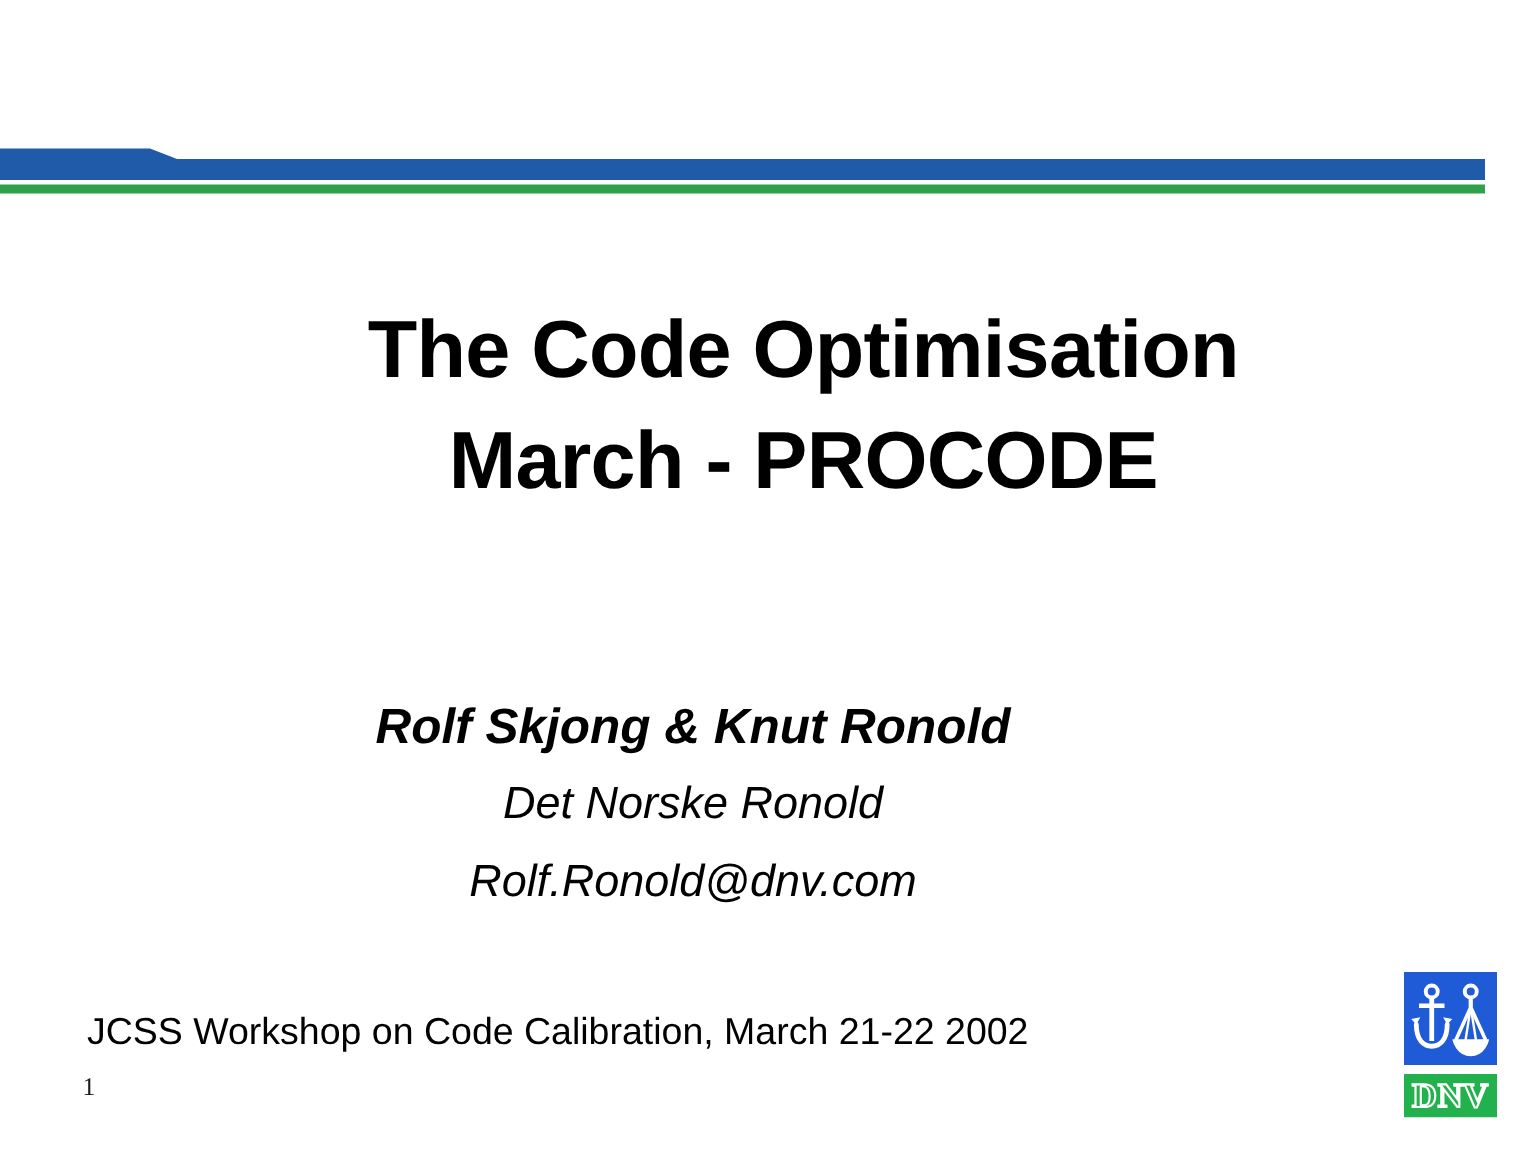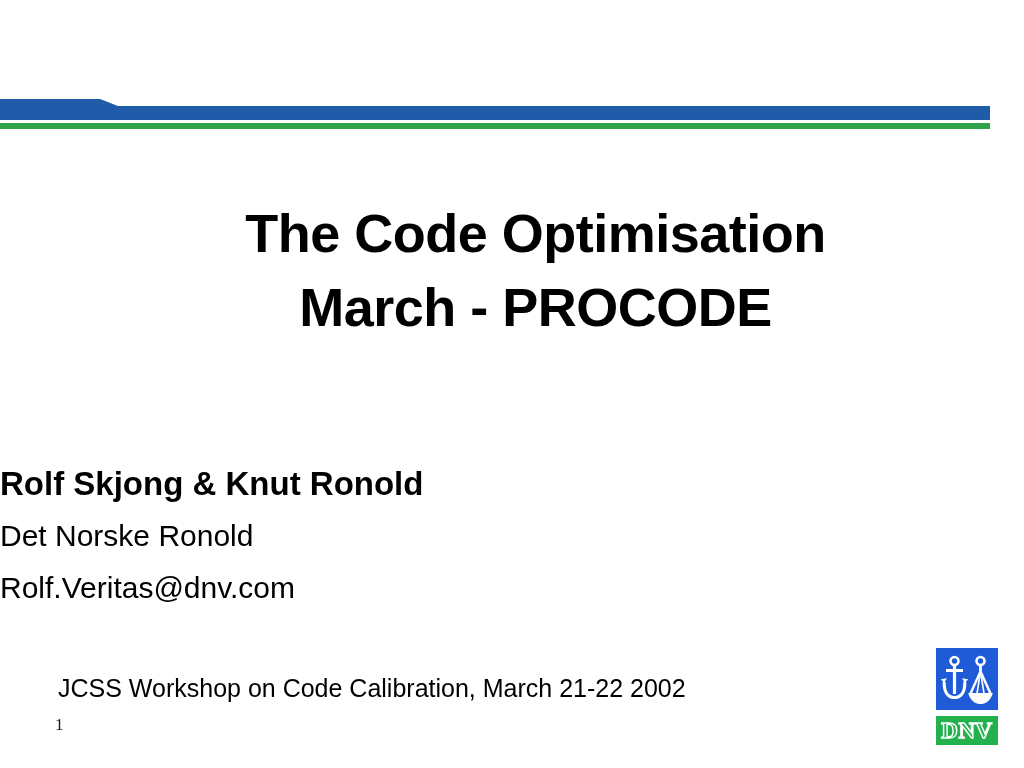--- a/index.html
+++ b/index.html
@@ -46,20 +46,22 @@
     white-space: nowrap;
     margin-left: 47px;
   }
 
   
   #author-block {
     position: absolute;
     left: 0;
     top: 458px;
     width: 924px;
+    text-align: center;
+    font-style: italic;
   }
   #author-block .author-name {
     font-family: "Liberation Sans", sans-serif;
     font-weight: bold;
     font-size: 33px;
     line-height: 52px;
     color: #000000;
   }
   #author-block .author-org,
   #author-block .author-email {
@@ -114,21 +116,21 @@
 </div>
 
 <div id="title-block">
   <div class="title-line">The Code Optimisation</div>
   <div class="title-line">March - PROCODE</div>
 </div>
 
 <div id="author-block">
   <div class="author-name">Rolf Skjong &amp; Knut Ronold</div>
   <div class="author-org">Det Norske Ronold</div>
-  <div class="author-email">Rolf.Veritas@dnv.com</div>
+  <div class="author-email">Rolf.Ronold@dnv.com</div>
 </div>
 
 <div id="footer-note">JCSS Workshop on Code Calibration, March 21-22 2002</div>
 <div id="page-number">1</div>
 
 <div id="dnv-logo">
   <svg width="62" height="97" viewBox="0 0 62 97" xmlns="http://www.w3.org/2000/svg">
 
     <rect x="0" y="0" width="62" height="62" fill="#1F5BD6"></rect>
 

